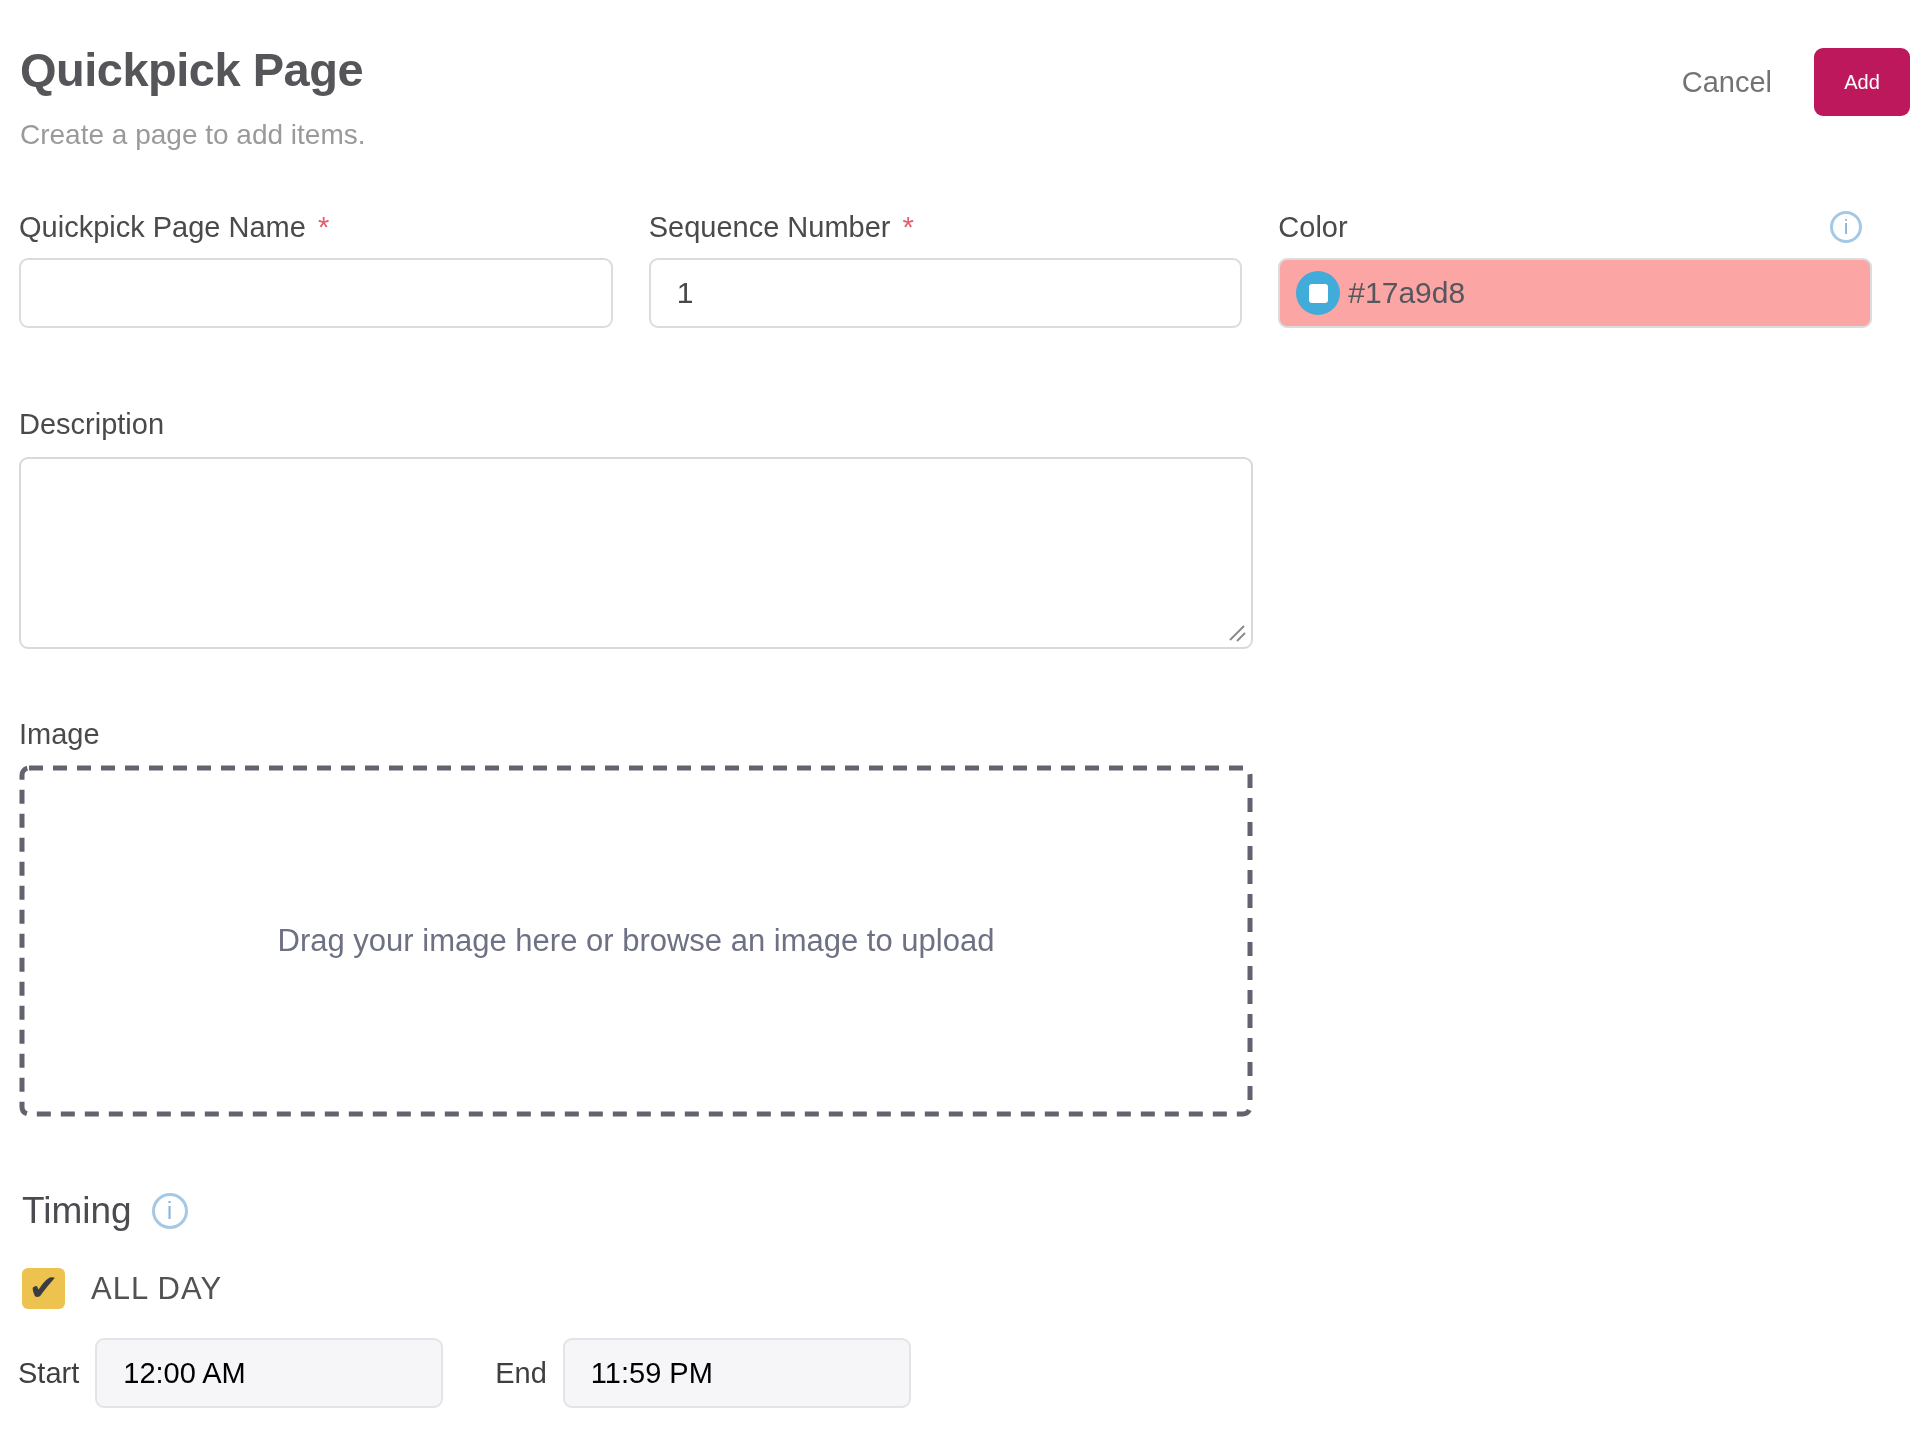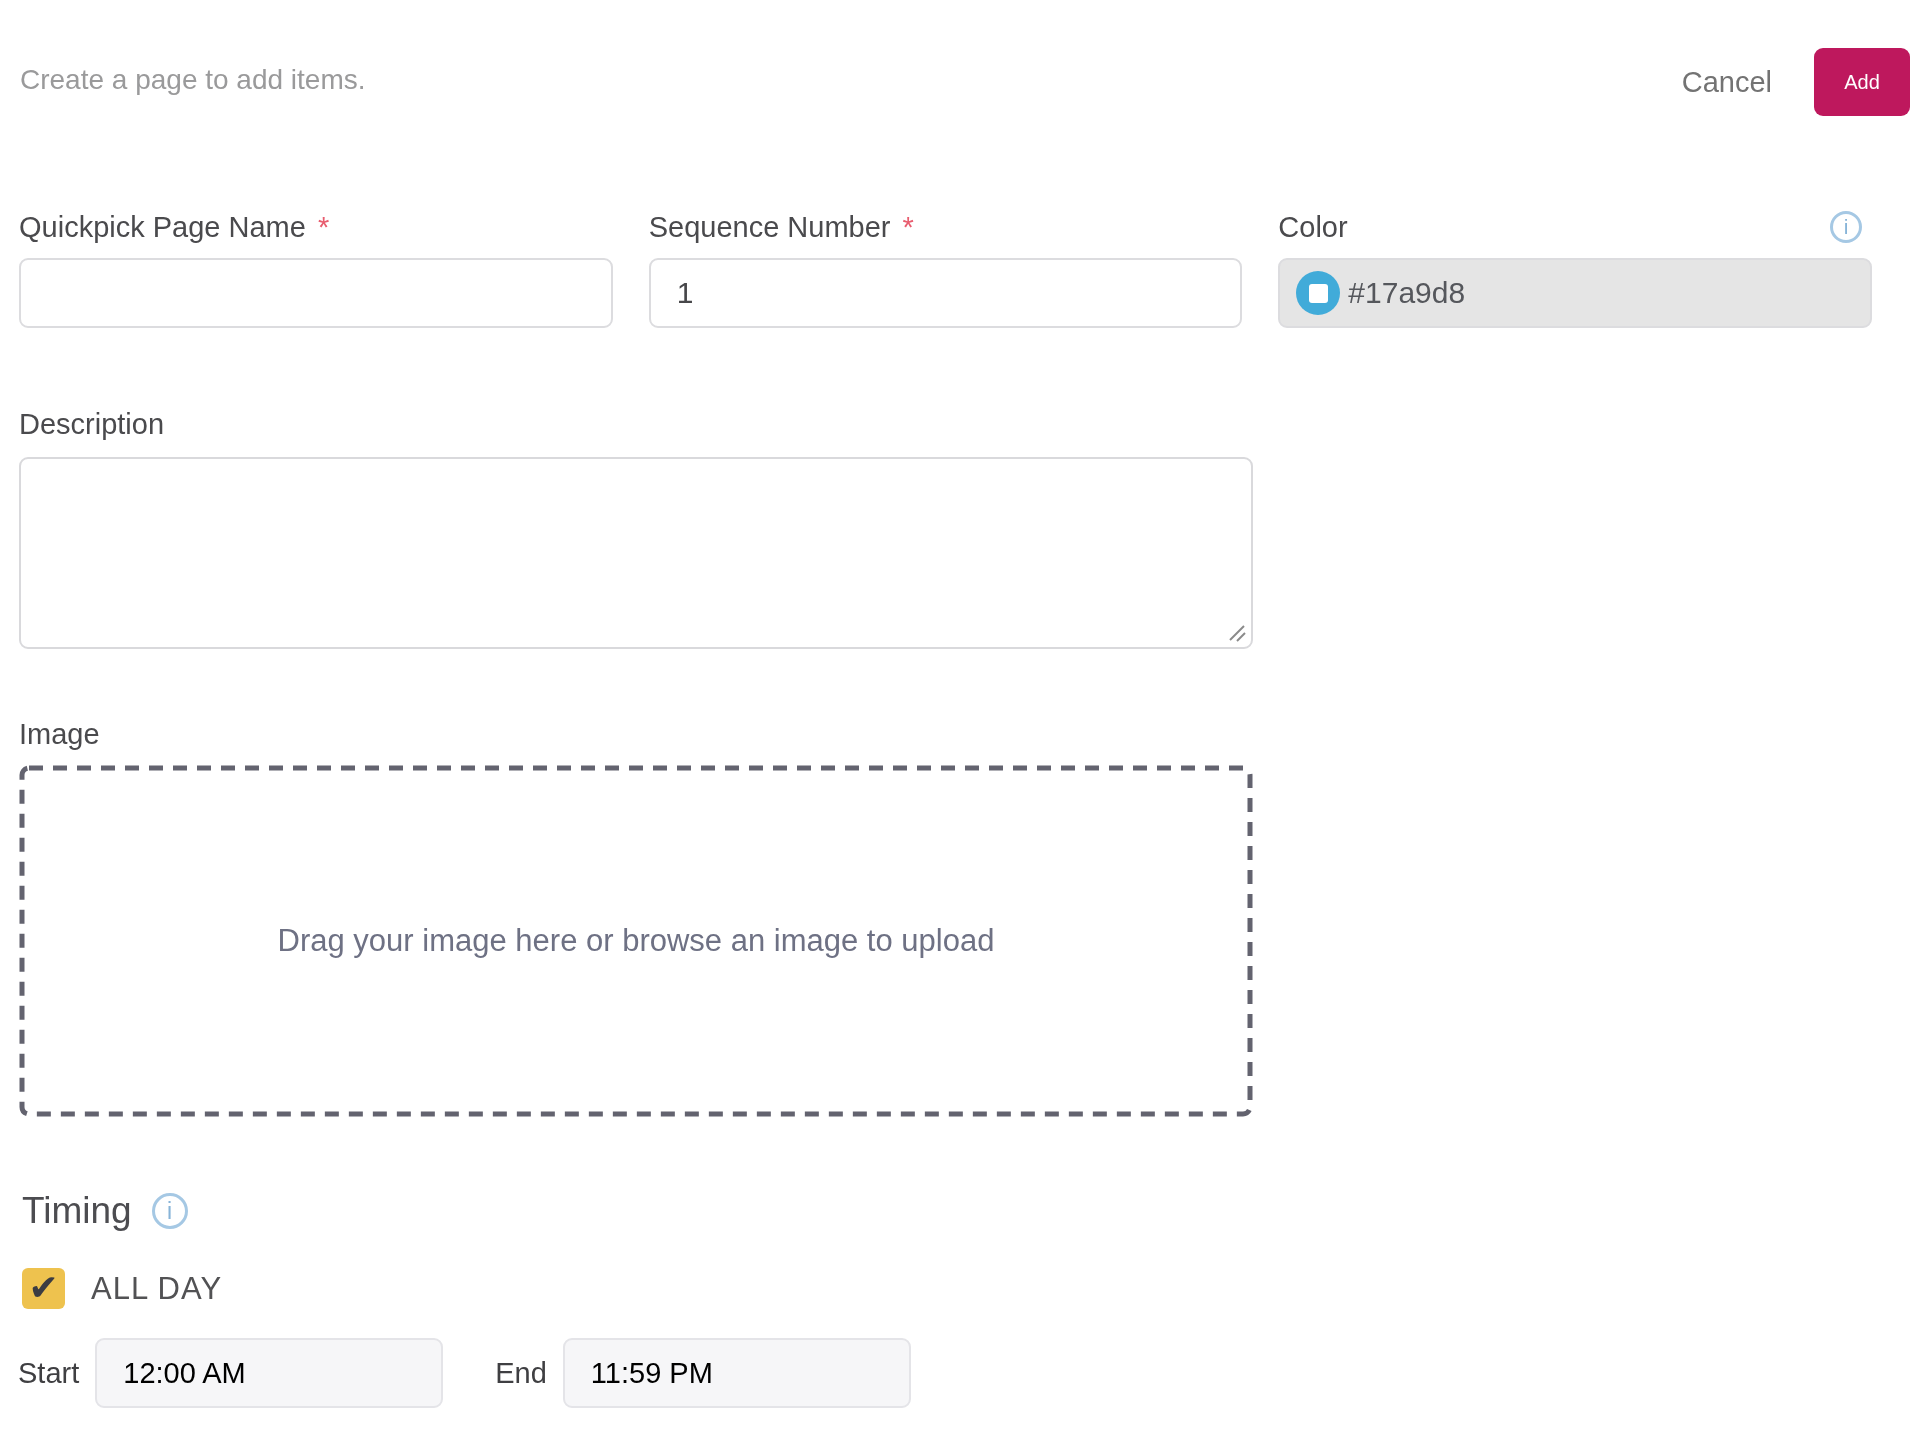--- a/index.html
+++ b/index.html
@@ -40,21 +40,21 @@
     display: inline-block; font-style: normal; margin-right: 10px;
     flex: none;
   }
   .text-input {
     width: 100%; height: 70px;
     border: 2px solid #dcdcdf; border-radius: 9px; background: #fff;
     font-size: 30px; font-family: inherit; color: #47474a;
     padding: 0 26px; outline: none;
   }
   .color-input {
-    height: 70px; border: 2px solid #dcdcdf; border-radius: 9px; background: #e5e5e5;
+    height: 70px; border: 2px solid #dcdcdf; border-radius: 9px; background: #fca5a5;
     display: flex; align-items: center; padding: 0 16px; cursor: pointer;
   }
   .swatch {
     width: 44px; height: 44px; border-radius: 50%; background: #41abd9;
     display: flex; align-items: center; justify-content: center; flex: none;
   }
   .swatch-inner { width: 19px; height: 19px; background: #ffffff; border-radius: 3px; }
   .color-value { font-size: 30px; color: #55575c; margin-left: 8px; }
 
   
@@ -98,20 +98,21 @@
     background: #f6f6f8; border: 2px solid #e4e4e8; border-radius: 9px;
     font-size: 29px; font-family: inherit; color: #000000;
     padding: 0 26px; outline: none;
   }
   .end-label { margin-left: 52px; }
 </style>
 </head>
 <body>
 
 <div class="abs" id="header-left">
+  <div class="page-title">Quickpick Page</div>
   <div class="page-subtitle">Create a page to add items.</div>
 </div>
 
 <div class="abs" id="header-actions">
   <a class="cancel-link">Cancel</a>
   <button class="add-btn">Add</button>
 </div>
 
 <div class="abs" id="row-fields">
 

